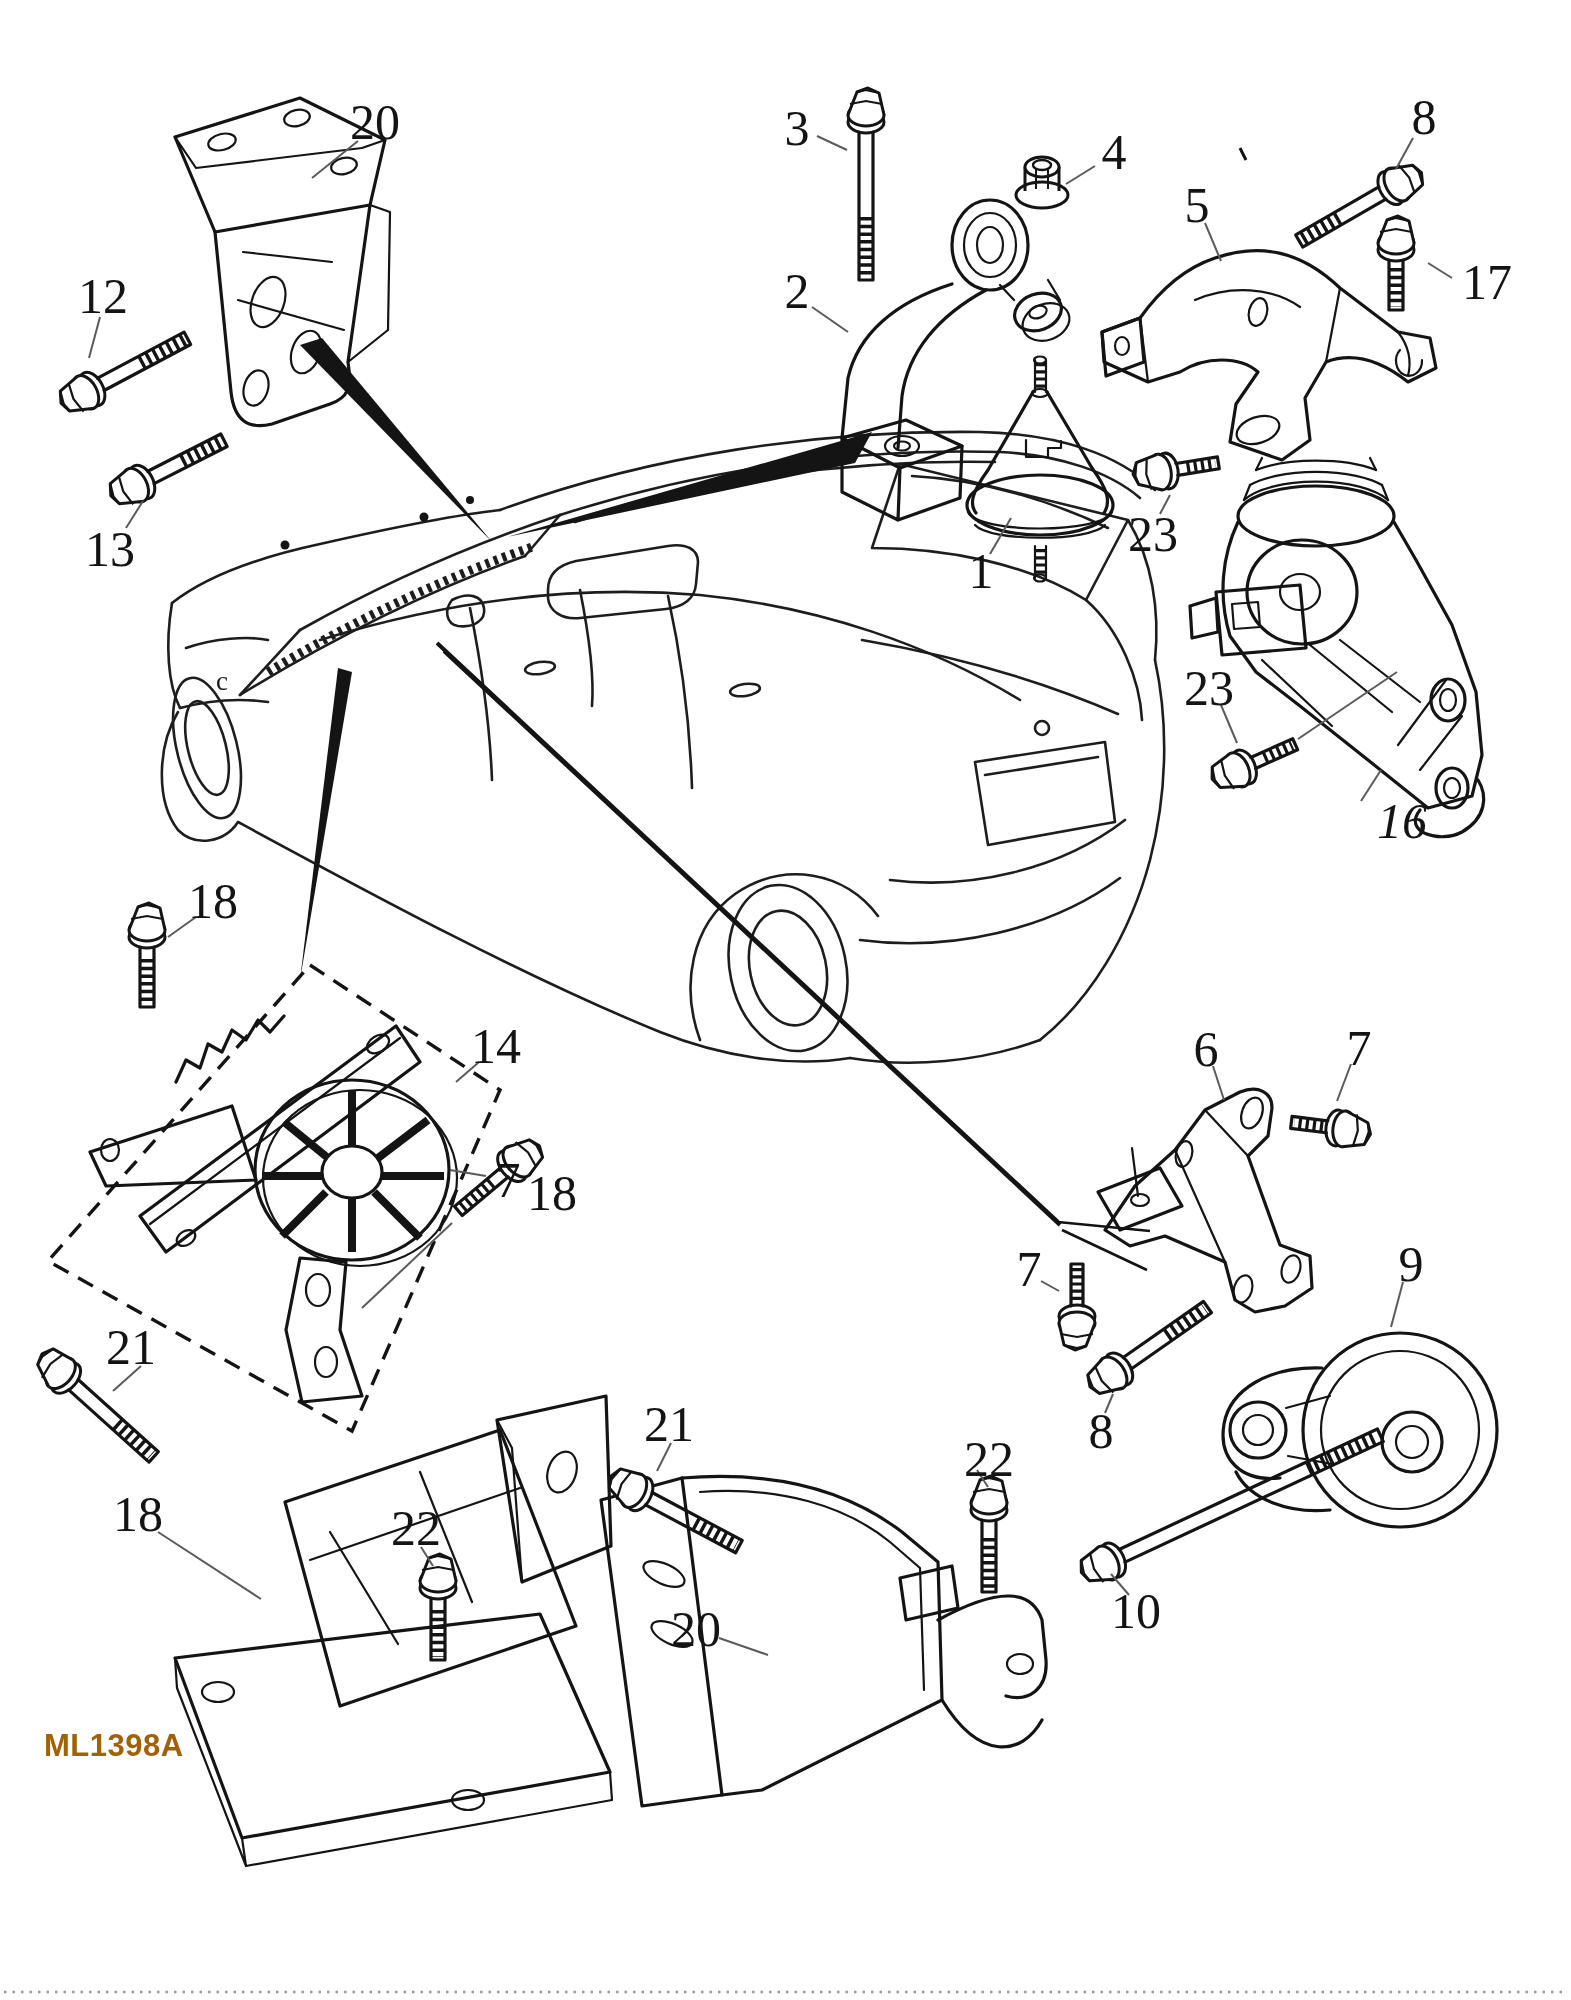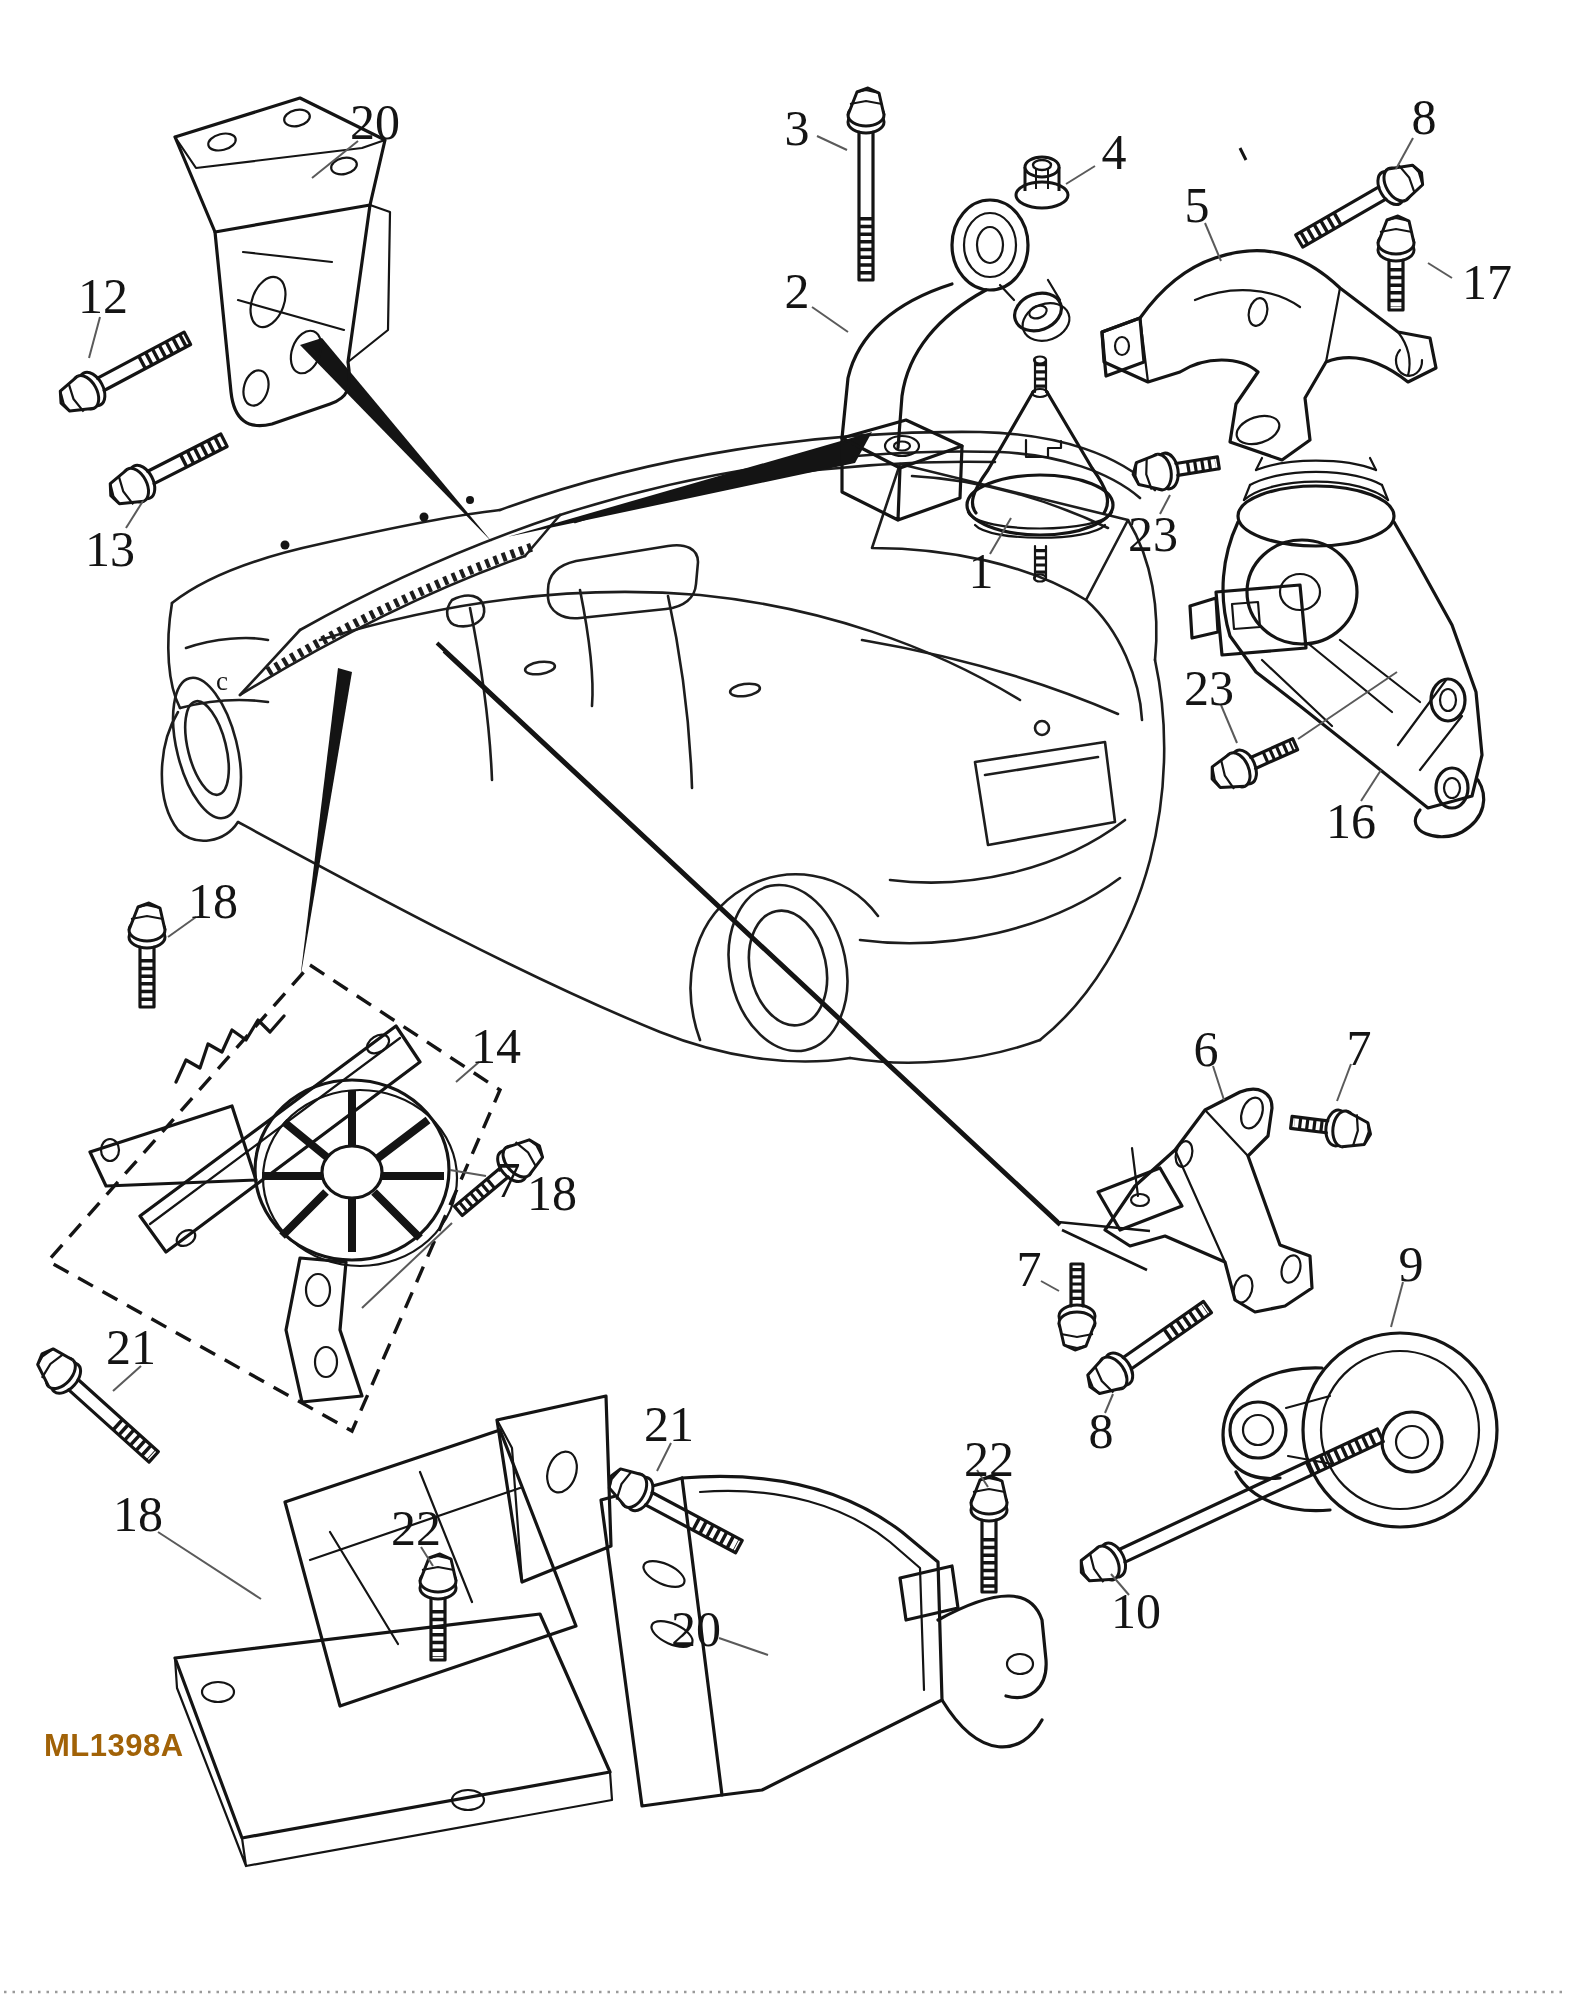--- a/index.html
+++ b/index.html
@@ -413,21 +413,21 @@
       <div class="callout" style="left: 110px; top: 549px;">13</div>
       <div class="callout" style="left: 797px; top: 128px;">3</div>
       <div class="callout" style="left: 1114px; top: 152px;">4</div>
       <div class="callout" style="left: 1424px; top: 117px;">8</div>
       <div class="callout" style="left: 1197px; top: 205px;">5</div>
       <div class="callout" style="left: 1478px; top: 282px; margin-left: 9px;">17</div>
       <div class="callout" style="left: 797px; top: 291px;">2</div>
       <div class="callout" style="left: 1153px; top: 534px;">23</div>
       <div class="callout" style="left: 981px; top: 571px;">1</div>
       <div class="callout" style="left: 1209px; top: 688px;">23</div>
-      <div class="callout" style="left: 1351px; top: 821px;">16</div>
+      <div class="callout" style="left: 1402px; top: 821px; font-style: italic;">16</div>
       <div class="callout" style="left: 213px; top: 901px;">18</div>
       <div class="callout" style="left: 496px; top: 1046px;">14</div>
       <div class="callout" style="left: 508px; top: 1180px;">7</div>
       <div class="callout" style="left: 552px; top: 1193px;">18</div>
       <div class="callout" style="left: 131px; top: 1347px;">21</div>
       <div class="callout" style="left: 138px; top: 1514px;">18</div>
       <div class="callout" style="left: 416px; top: 1528px;">22</div>
       <div class="callout" style="left: 669px; top: 1424px;">21</div>
       <div class="callout" style="left: 989px; top: 1459px;">22</div>
       <div class="callout" style="left: 696px; top: 1629px; text-align: center;">20</div>

